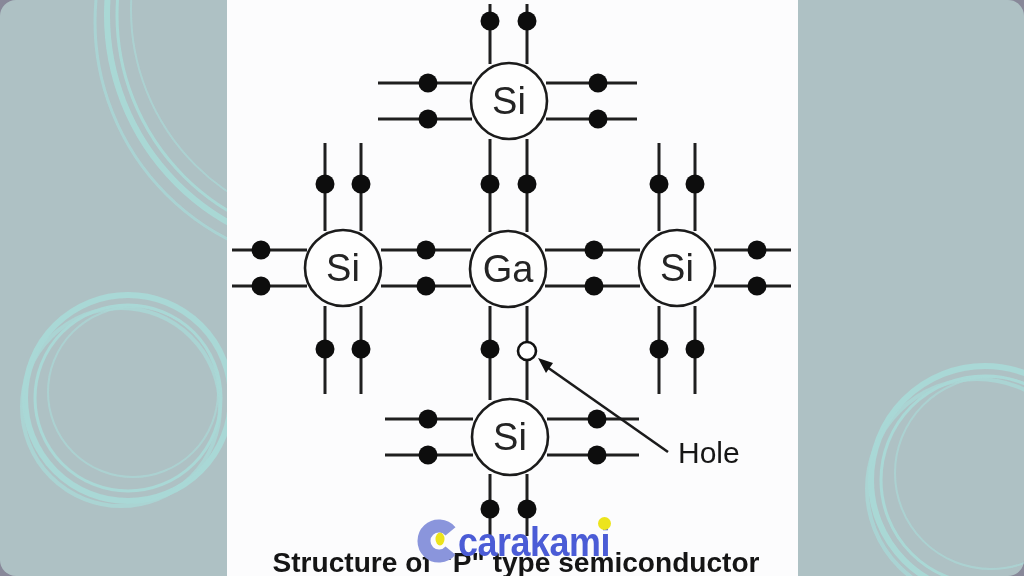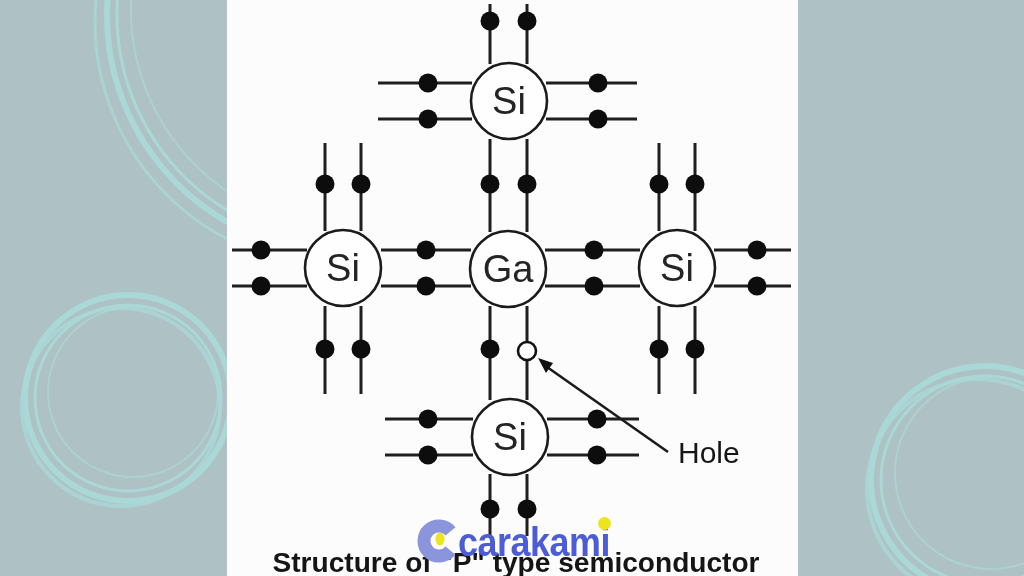--- a/index.html
+++ b/index.html
@@ -1,19 +1,20 @@
 <!DOCTYPE html>
 <html><head>
 <meta charset="utf-8">
 <style>
   html,body{margin:0;padding:0;background:#889;}
   .stage{
     position:relative;width:1024px;height:576px;overflow:hidden;
     background:#aec1c4;
     font-family:"Liberation Sans",sans-serif;
+    border-radius:16px;
   }
   .bg-rings{position:absolute;left:0;top:0;width:1024px;height:576px;}
   .bg-rings circle{fill:none;stroke:#a9dbd8;}
   .panel{
     position:absolute;left:227px;top:0;width:571px;height:576px;
     background:#fcfcfd;
   }
   .diagram-svg{position:absolute;left:0;top:0;width:571px;height:576px;}
   .bond{stroke:#1f1f1f;stroke-width:3;stroke-linecap:butt;}
   .electron{fill:#0d0d0d;}

